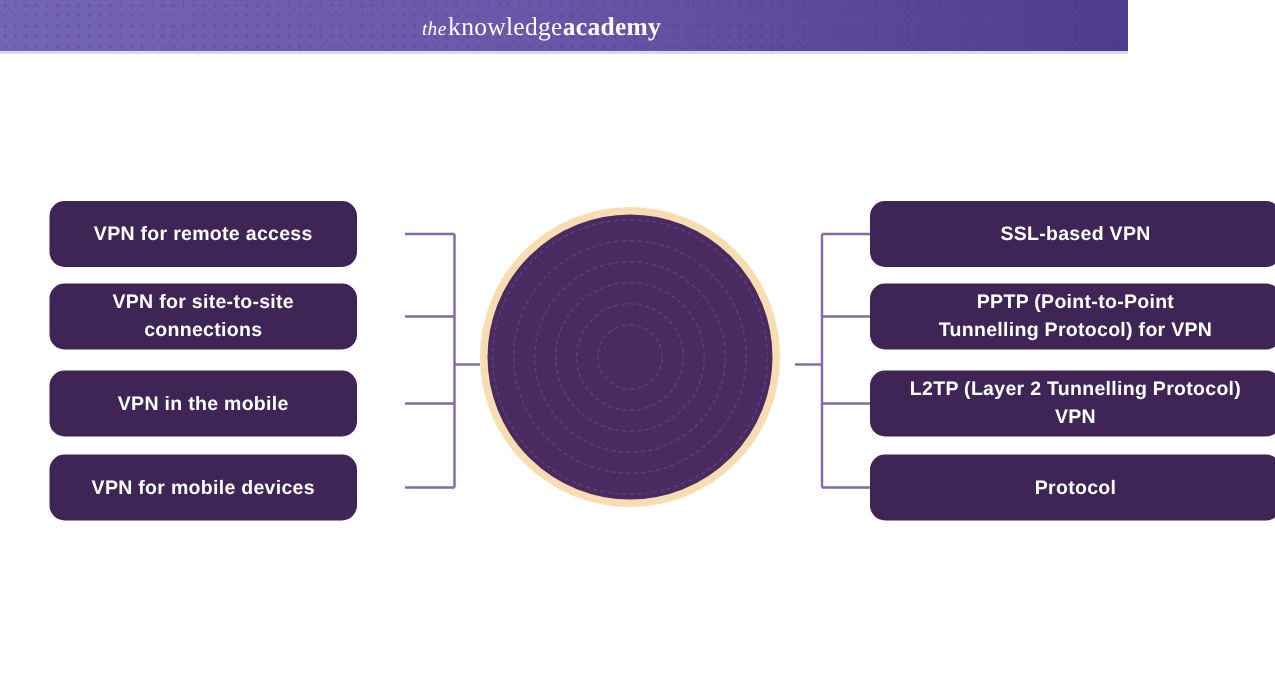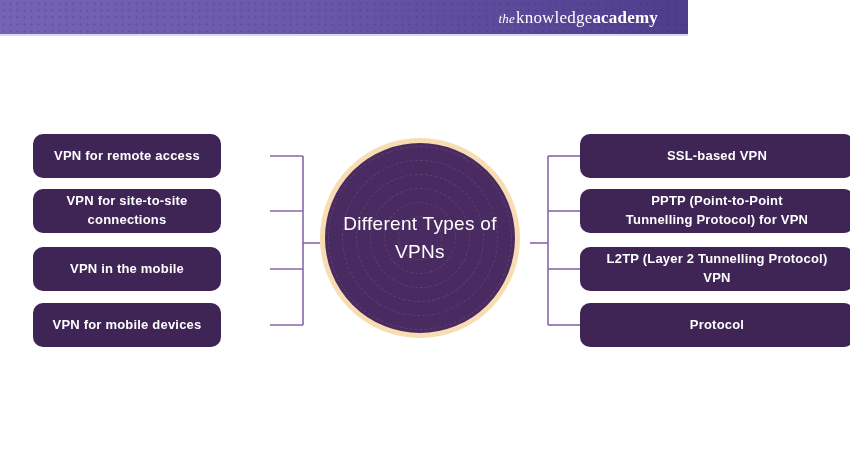--- a/index.html
+++ b/index.html
@@ -8,28 +8,28 @@
     font-family: "Liberation Sans", sans-serif;
     background: #ffffff;
     position: relative;
     overflow: hidden;
   }
 
   
   .header {
     position: absolute;
     top: 0; left: 0;
-    width: 688px; height: 36px;
+    width: 752px; height: 36px;
     background:
       radial-gradient(rgba(55,38,105,0.20) 1px, transparent 1.3px) 0 0 / 7px 7px,
       linear-gradient(90deg, #7464b4 0%, #6a59ab 45%, #4e3d8b 100%);
     border-bottom: 2px solid #ddd6ef;
     display: flex;
     align-items: center;
-    justify-content: flex-end;
+    justify-content: center;
   }
   .logo {
     color: #ffffff;
     font-family: "Liberation Serif", serif;
     font-size: 17px;
     padding-right: 30px;
     letter-spacing: 0.2px;
     line-height: 1;
     white-space: nowrap;
   }
@@ -42,21 +42,21 @@
 
   .connectors {
     position: absolute; top: -36px; left: 0;
     width: 850px; height: 450px;
     pointer-events: none;
   }
 
   
   .vpn-box {
     position: absolute;
-    width: 188px;
+    width: 205px;
     height: 44px;
     background: #3f2456;
     border-radius: 10px;
     display: flex;
     align-items: center;
     justify-content: center;
     color: #ffffff;
     font-size: 13px;
     font-weight: 600;
     letter-spacing: 0.2px;
@@ -142,22 +142,20 @@
     <div class="vpn-box row-4">VPN for mobile devices</div>
   </div>
 
   <div class="center-circle">
     <div class="ring r1"></div>
     <div class="ring r2"></div>
     <div class="ring r3"></div>
     <div class="ring r4"></div>
     <div class="ring r5"></div>
     <div class="ring r6"></div>
-    <div class="center-title">Different Types of
-VPNs</div>
   </div>
 
   <div class="col-right">
     <div class="vpn-box row-1">SSL-based VPN</div>
     <div class="vpn-box row-2">PPTP (Point-to-Point
 Tunnelling Protocol) for VPN</div>
     <div class="vpn-box row-3">L2TP (Layer 2 Tunnelling Protocol)
 VPN</div>
     <div class="vpn-box row-4">Protocol</div>
   </div>

